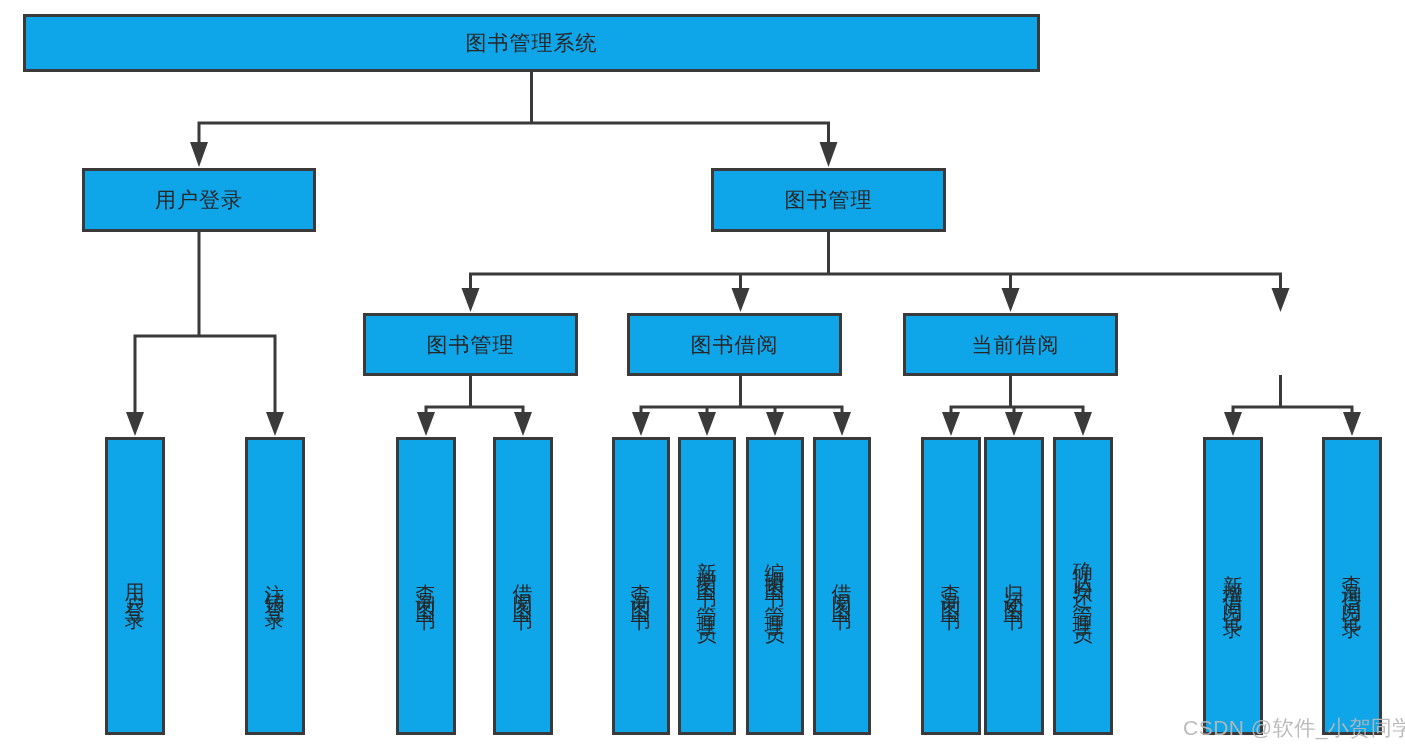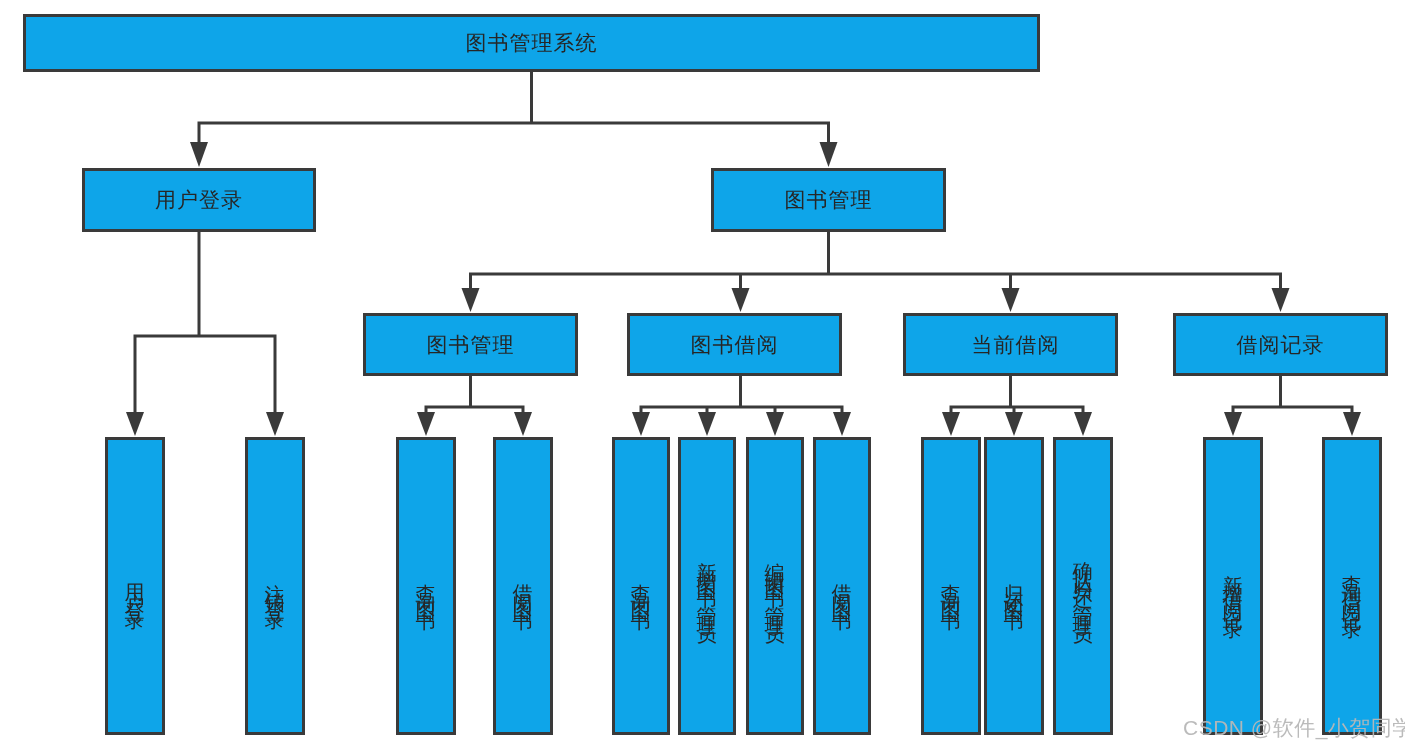--- a/index.html
+++ b/index.html
@@ -162,23 +162,20 @@
 
   <div class="node l3 l3-0">
     <span class="hlabel">图书管理</span>
   </div>
   <div class="node l3 l3-1">
     <span class="hlabel">图书借阅</span>
   </div>
   <div class="node l3 l3-2">
     <span class="hlabel">当前借阅</span>
   </div>
-  <div class="node l3 l3-3">
-    <span class="hlabel">借阅记录</span>
-  </div>
 
   <div class="node leaf leaf-g1-0">
     <span class="vlabel">用户登录</span>
   </div>
   <div class="node leaf leaf-g1-1">
     <span class="vlabel">注销登录</span>
   </div>
 
   <div class="node leaf leaf-g2-0">
     <span class="vlabel">查询图书</span>

